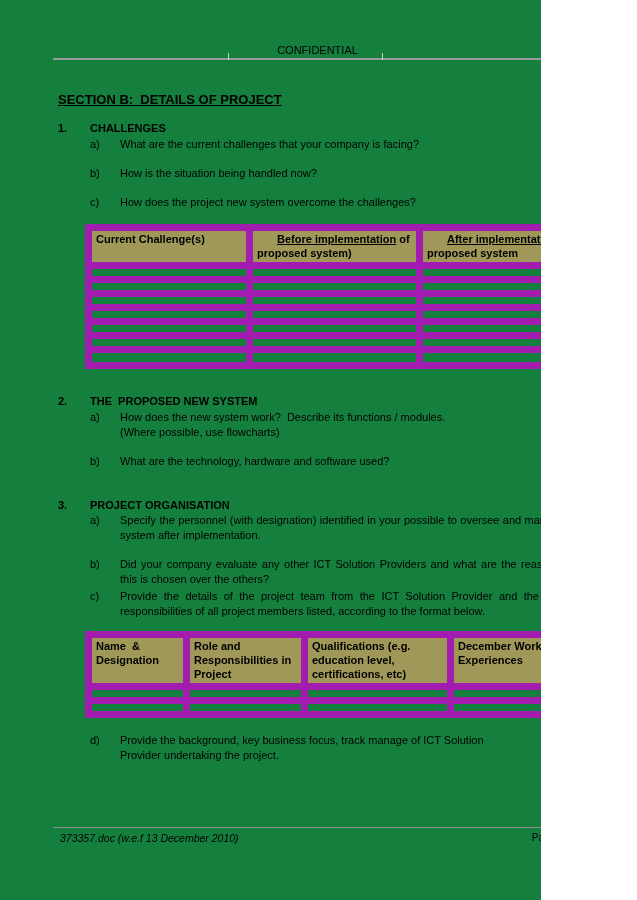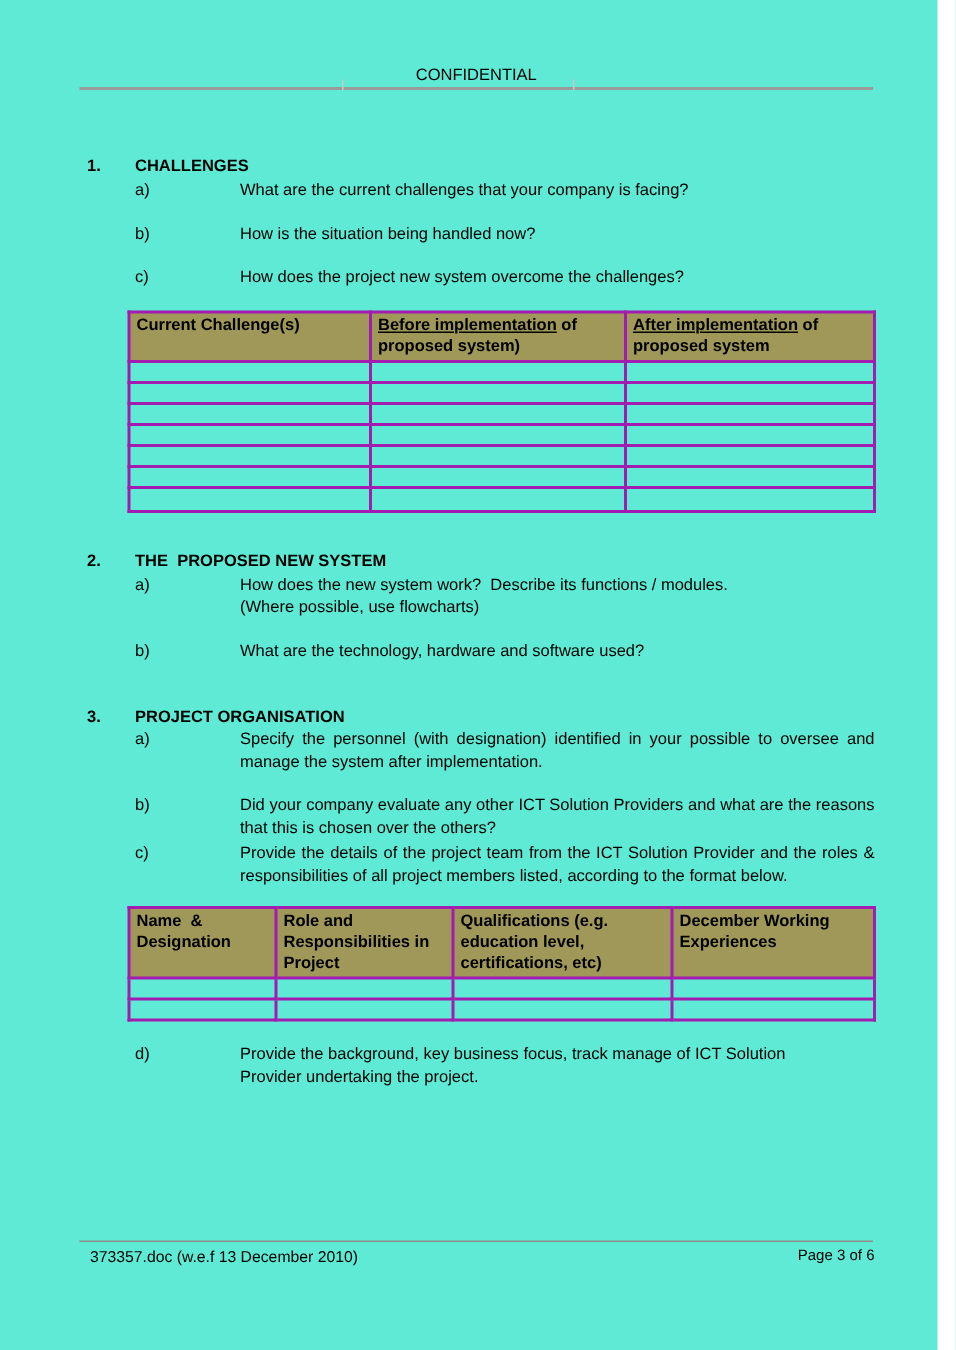--- a/index.html
+++ b/index.html
@@ -1,18 +1,18 @@
 <!DOCTYPE html>
 <html><head>
 <meta charset="utf-8">
 <style>
   * { margin:0; padding:0; box-sizing:border-box; }
   html,body { background:#ffffff; }
   .page {
-    position:relative; width:625px; height:900px; background:#5eead4;
+    position:relative; width:541px; height:900px; background:#15803d;
     font-family:"Liberation Sans", sans-serif; font-size:11px; color:#000;
     overflow:hidden;
   }
   
   .doc-header { position:absolute; top:44px; left:53px; width:529px; text-align:center; font-size:11px; }
   .header-rule { position:absolute; top:58px; left:53px; width:529px; height:2px; background:#9a9a9a; }
   .header-tick { position:absolute; top:53px; width:1px; height:7px; background:#c8c8c8; }
   .tick-a { left:228px; } .tick-b { left:382px; }
 
   
@@ -20,68 +20,69 @@
 
   .section-title { font-size:13px; font-weight:bold; text-decoration:underline; white-space:pre-wrap; margin-top:2px; }
 
   .item { margin-top:15px; }
   .item-head { display:flex; }
   .item-num { flex:0 0 32px; font-weight:bold; }
   .item-title { font-weight:bold; white-space:pre-wrap; }
 
   .sub { display:flex; margin-left:32px; line-height:15px; }
   .sub-letter { flex:0 0 30px; }
-  .sub-text { flex:1; white-space:pre-wrap;margin-left:40px; }
+  .sub-text { flex:1; white-space:pre-wrap; }
   .justify .sub-text { text-align:justify; }
   .mt3 { margin-top:3px; } .mt2 { margin-top:2px; } .mt14 { margin-top:14px; }
   .mt15 { margin-top:15px; } .mt16 { margin-top:16px; }
 
   .org-heading { margin-left:32px; font-weight:bold; font-style:italic; text-decoration:underline; line-height:15px; }
 
   
   table { border-collapse:collapse; table-layout:fixed; margin-left:27px; width:497px; }
-  th, td { border:2px solid #a21caf; }
+  th, td { border:7px solid #a21caf; }
   th {
     background:#A09858; text-align:left; vertical-align:top;
     font-size:11px; font-weight:bold; line-height:14px; padding:1px 4px 2px 4px;
     white-space:pre-wrap;
   }
   td { height:14px; padding:0 4px; }
   .challenges-table { margin-top:14px; }
   .challenges-table col.c1 { width:161px; }
   .challenges-table col.c2 { width:170px; }
   .challenges-table col.c3 { width:166px; }
   .challenges-table tr.tall td { height:16px; }
   .team-table { margin-top:12px; }
   .team-table col.t1 { width:98px; }
   .team-table col.t2 { width:118px; }
   .team-table col.t3 { width:146px; }
   .team-table col.t4 { width:135px; }
-  .u { text-decoration:underline; }
+  .u { text-decoration:underline;margin-left:20px; }
 
   .mt26 { margin-top:26px; } .mt30 { margin-top:30px; }
 
   
   .footer-rule { position:absolute; top:827px; left:53px; width:529px; height:1px; background:#8c8c8c; }
   .footer { position:absolute; top:832px; left:60px; width:523px; display:flex; justify-content:space-between; }
-  .footer-left { font-size:10.5px; }
+  .footer-left { font-style:italic; font-size:10.5px; }
   .footer-right { font-size:10px; }
 </style>
 </head>
 <body>
 
 <div class="page">
 
   <div class="doc-header">CONFIDENTIAL</div>
   <div class="header-rule"></div>
   <div class="header-tick tick-a"></div>
   <div class="header-tick tick-b"></div>
 
   <div class="content">
 
+    <div class="section-title">SECTION B:  DETAILS OF PROJECT</div>
 
     <div class="item">
       <div class="item-head">
         <span class="item-num">1.</span>
         <span class="item-title">CHALLENGES</span>
       </div>
       <div class="sub mt3">
         <span class="sub-letter">a)</span>
         <span class="sub-text">What are the current challenges that your company is facing?</span>
       </div>

